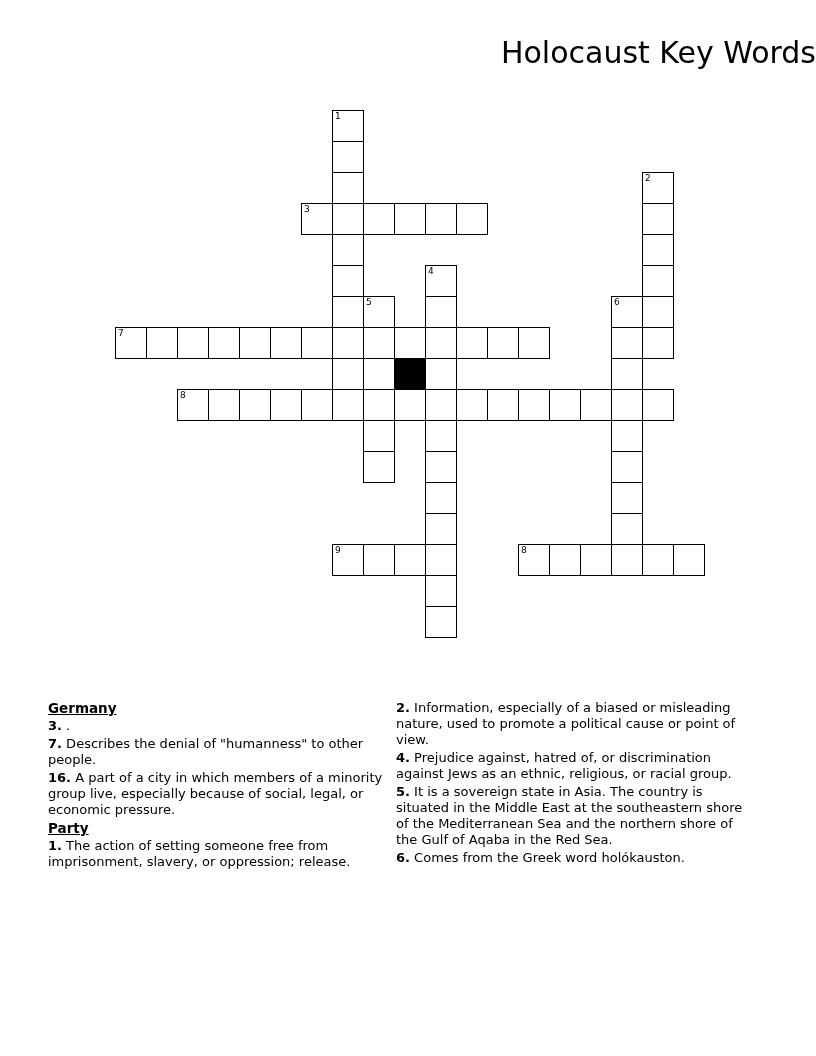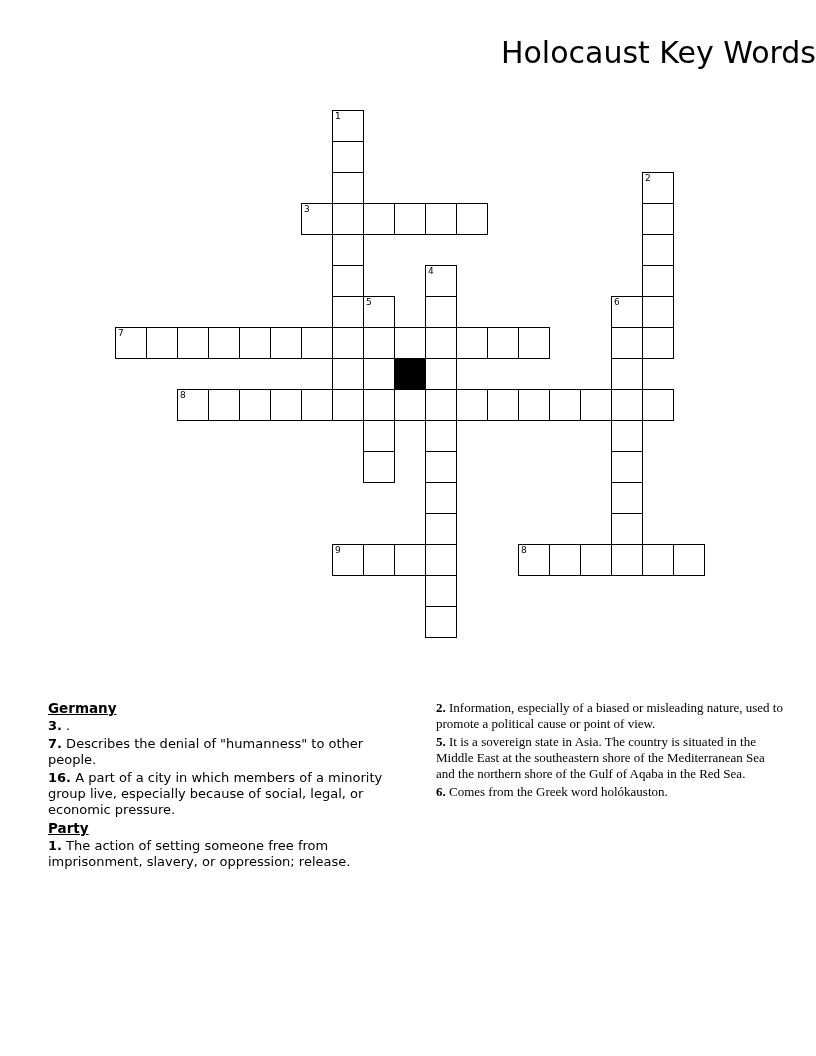--- a/index.html
+++ b/index.html
@@ -17,21 +17,21 @@
     position:absolute;width:32px;height:32px;box-sizing:border-box;
     border:1px solid #000;background:#fff;
   }
   .cell.black{background:#000;}
   .cell .num{
     position:absolute;top:0;left:2px;font-size:9px;line-height:11px;color:#000;
   }
   .clues{position:absolute;top:700px;left:0;width:100%;font-size:13px;line-height:16px;}
   .col{position:absolute;top:0;}
   .col-left{left:48px;width:358px;}
-  .col-right{left:436px;width:350px;font-family:Liberation Serif, serif;}
+  .col-right{left:396px;width:350px;}
   .clues-header{font-weight:bold;text-decoration:underline;font-size:13.5px;margin:0 0 2px 0;}
   .clue-item{margin:0 0 2px 0;}
   .clue-item b{font-weight:bold;}
 </style>
 </head>
 <body>
 
 <div class="page">
   <h1 class="title">Holocaust Key Words</h1>
   <div class="grid" id="grid">
@@ -140,17 +140,18 @@
     <div class="col col-left" id="clues-left">
         <div class="clues-header">Germany</div>
         <div class="clue-item"><b>3.</b> .</div>
         <div class="clue-item"><b>7.</b> Describes the denial of "humanness" to other people.</div>
         <div class="clue-item"><b>16.</b> A part of a city in which members of a minority group live, especially because of social, legal, or economic pressure.</div>
         <div class="clues-header">Party</div>
         <div class="clue-item"><b>1.</b> The action of setting someone free from imprisonment, slavery, or oppression; release.</div>
       </div>
     <div class="col col-right" id="clues-right">
         <div class="clue-item"><b>2.</b> Information, especially of a biased or misleading nature, used to promote a political cause or point of view.</div>
+        <div class="clue-item"><b>4.</b> Prejudice against, hatred of, or discrimination against Jews as an ethnic, religious, or racial group.</div>
         <div class="clue-item"><b>5.</b> It is a sovereign state in Asia. The country is situated in the Middle East at the southeastern shore of the Mediterranean Sea and the northern shore of the Gulf of Aqaba in the Red Sea.</div>
         <div class="clue-item"><b>6.</b> Comes from the Greek word holókauston.</div>
       </div>
   </div>
 </div>
 
 </body></html>

